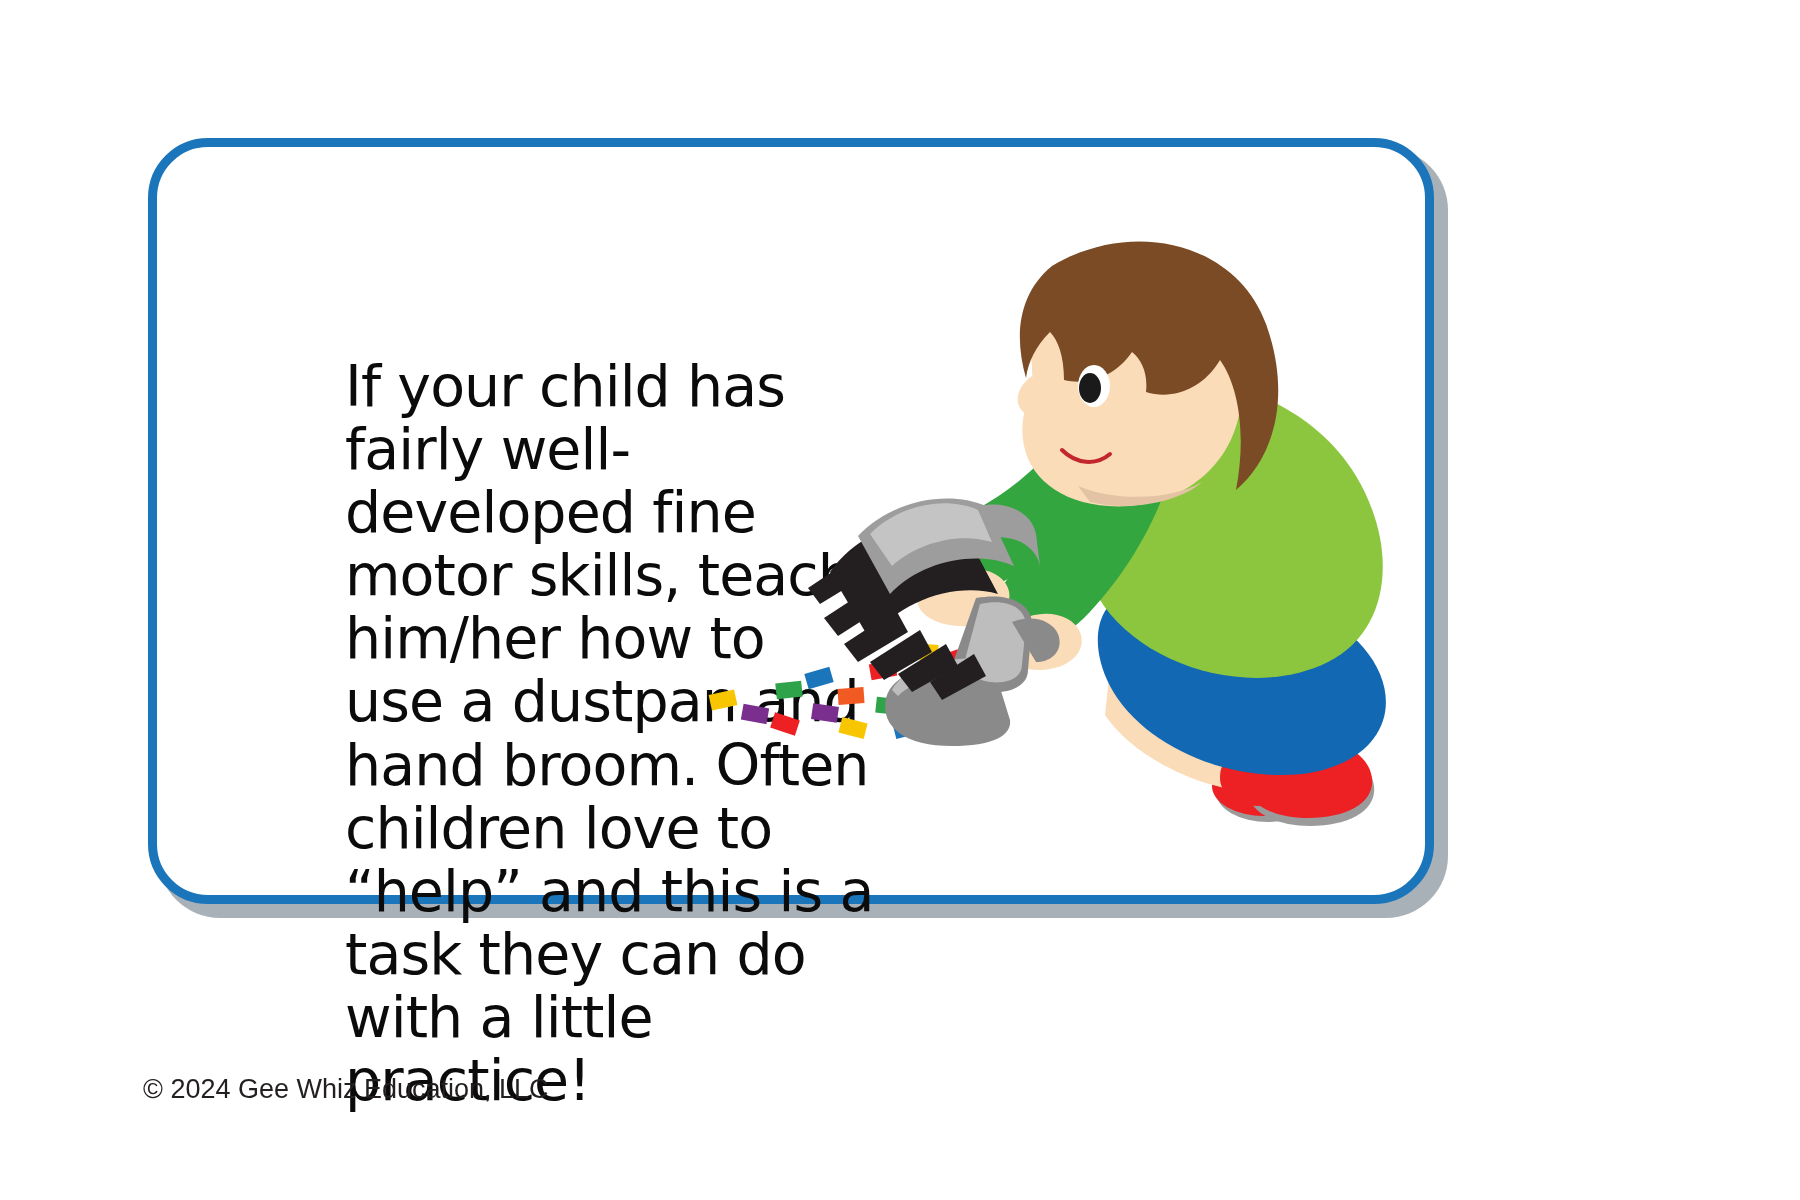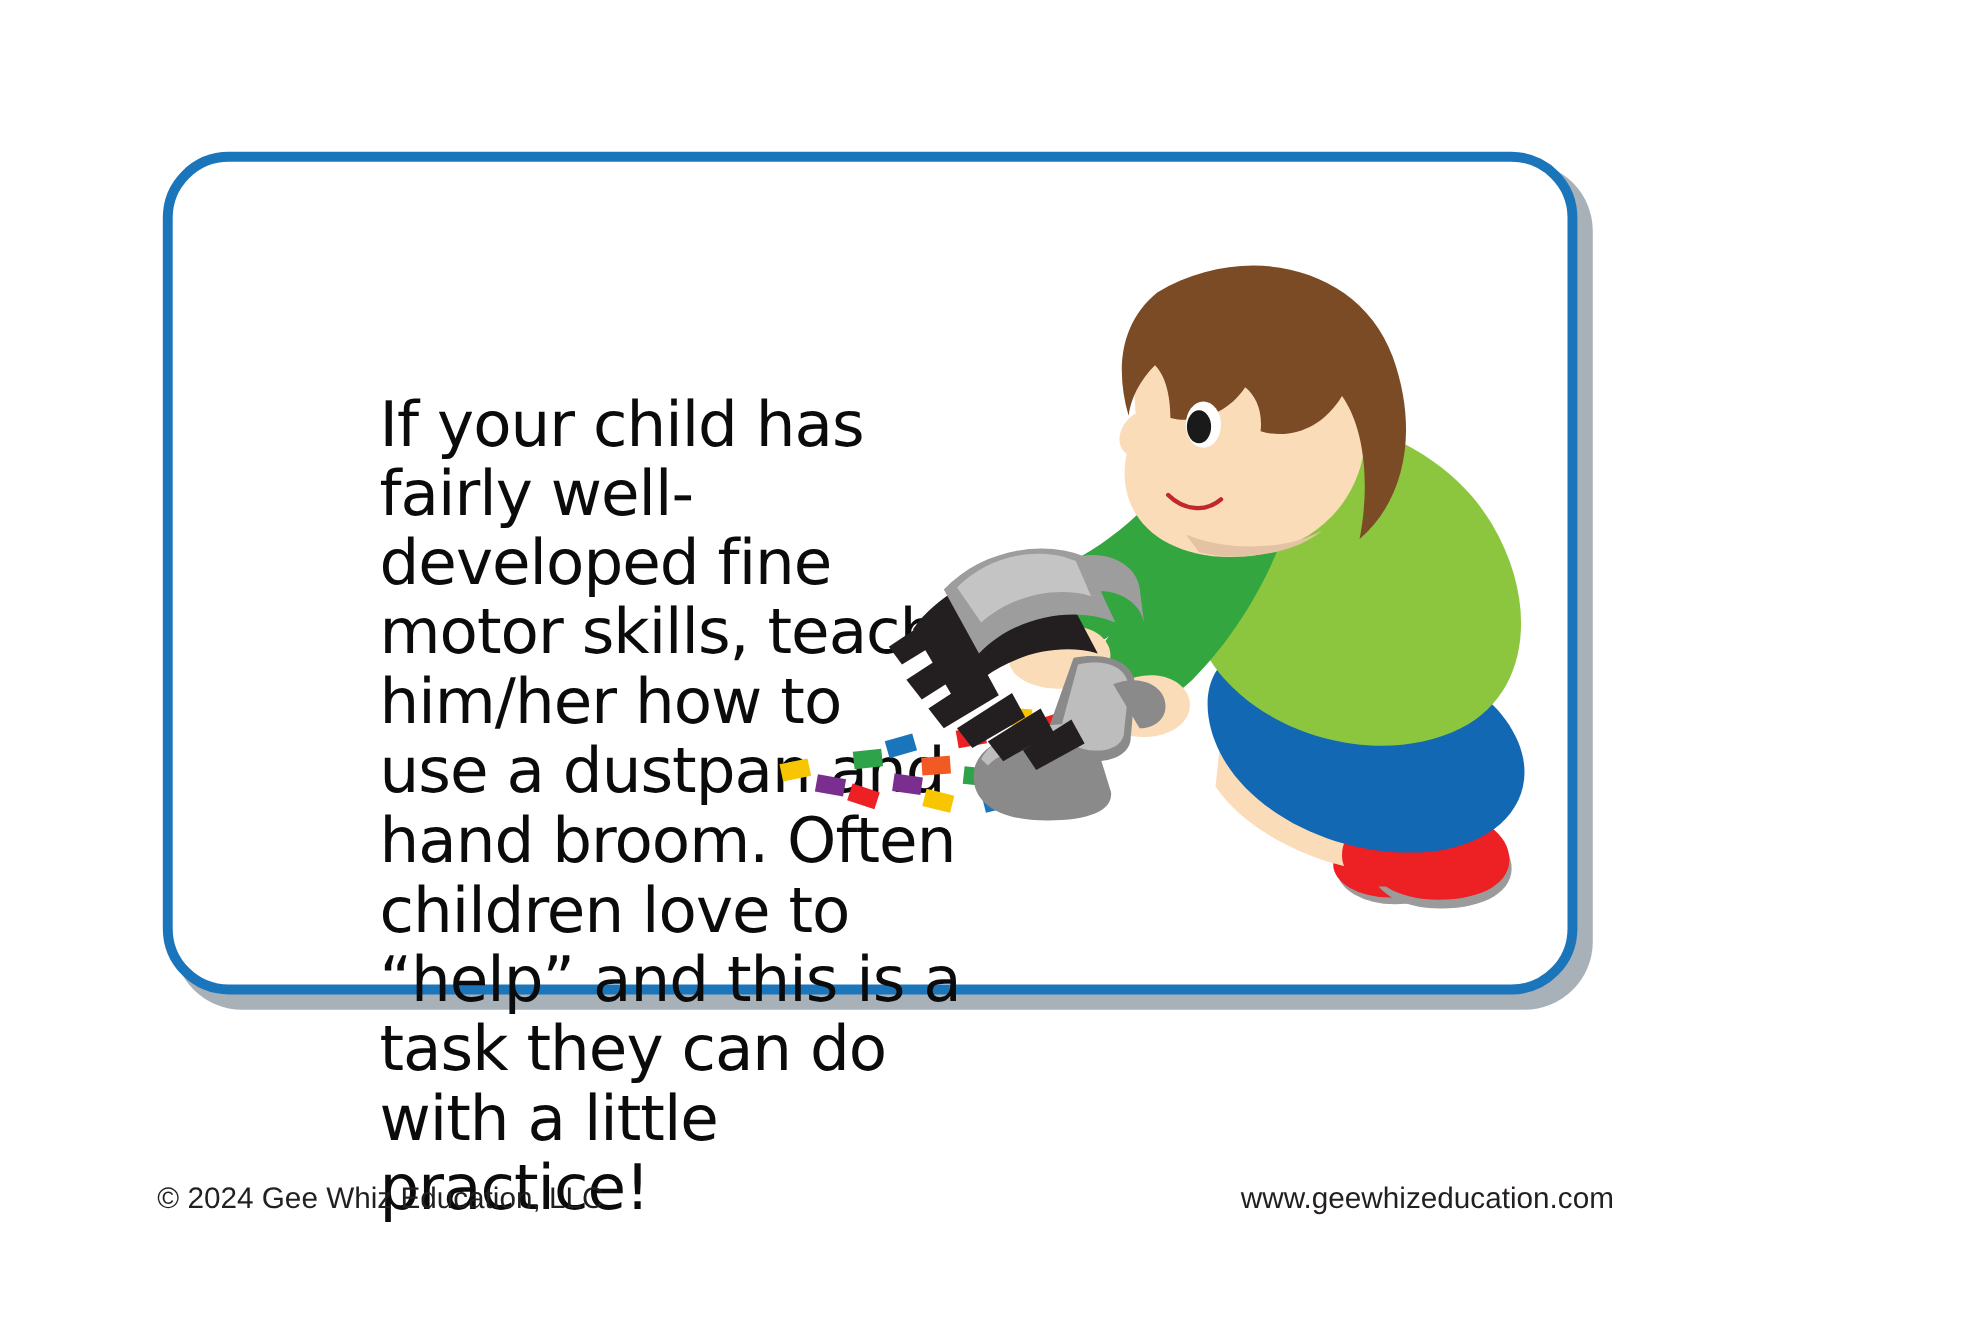--- a/index.html
+++ b/index.html
@@ -200,15 +200,14 @@
                  C280 332 238 342 212 366 Z" fill="#c4c4c4"></path>
         <path d="M300 306 C326 300 352 312 356 334 L360 366
                  C356 346 334 334 310 338 Z" fill="#9d9d9d"></path>
       </g>
 
     </svg>
   </div>
 
   <div class="footer-text" id="copyright">© 2024 Gee Whiz Education, LLC</div>
 
-  <div class="footer-text" id="website">www.geewhizeducation.com</div>
 
 </div>
 
 </body></html>

